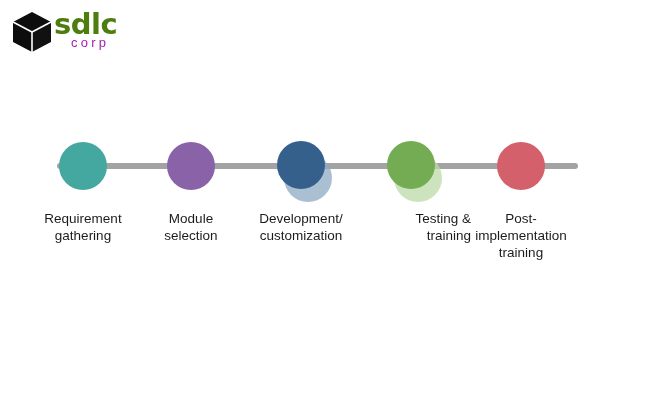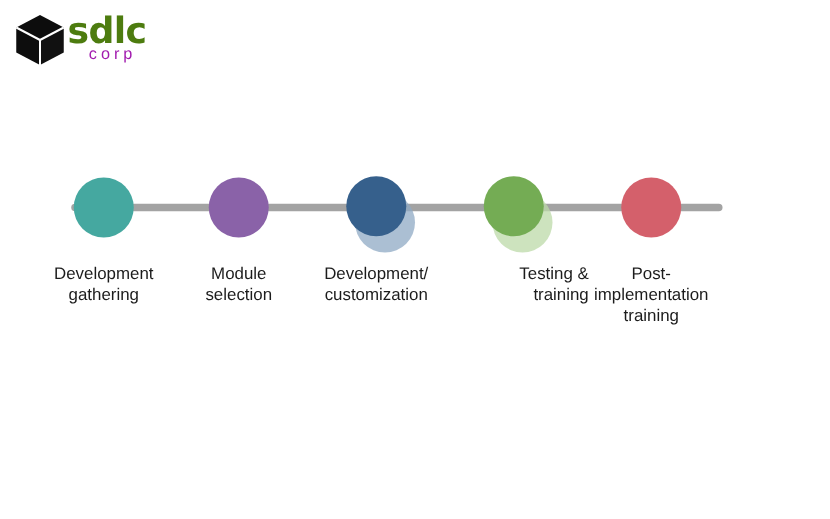--- a/index.html
+++ b/index.html
@@ -125,21 +125,21 @@
 
   <div class="ghost" id="ghost-3" style="left: 284px; top: 154px; width: 48px; height: 48px; background: rgb(143, 169, 196); opacity: 0.75;"></div>
   <div class="ghost" id="ghost-4" style="left: 394px; top: 154px; width: 48px; height: 48px; background: rgb(188, 218, 168); opacity: 0.75;"></div>
 
   <div class="node" id="node-1" style="left: 59px; top: 142px; width: 48px; height: 48px; background: rgb(69, 168, 160);"></div>
   <div class="node" id="node-2" style="left: 167px; top: 142px; width: 48px; height: 48px; background: rgb(138, 98, 168);"></div>
   <div class="node" id="node-3" style="left: 277px; top: 141px; width: 48px; height: 48px; background: rgb(54, 96, 140);"></div>
   <div class="node" id="node-4" style="left: 387px; top: 141px; width: 48px; height: 48px; background: rgb(116, 172, 84);"></div>
   <div class="node" id="node-5" style="left: 497px; top: 142px; width: 48px; height: 48px; background: rgb(212, 96, 107);"></div>
 
-  <div class="label" id="label-1" style="left: 8px; top: 210px; width: 150px;">Development
+  <div class="label" id="label-1" style="left: 8px; top: 210px; width: 150px;">Requirement
 gathering</div>
   <div class="label" id="label-2" style="left: 126px; top: 210px; width: 130px;">Module
 selection</div>
   <div class="label" id="label-3" style="left: 231px; top: 210px; width: 140px;">Development/
 customization</div>
   <div class="label" id="label-4" style="left: 351px; top: 210px; width: 120px; text-align: right;">Testing &amp;
 training</div>
   <div class="label" id="label-5" style="left: 446px; top: 210px; width: 150px;">Post-
 implementation
 training</div>

